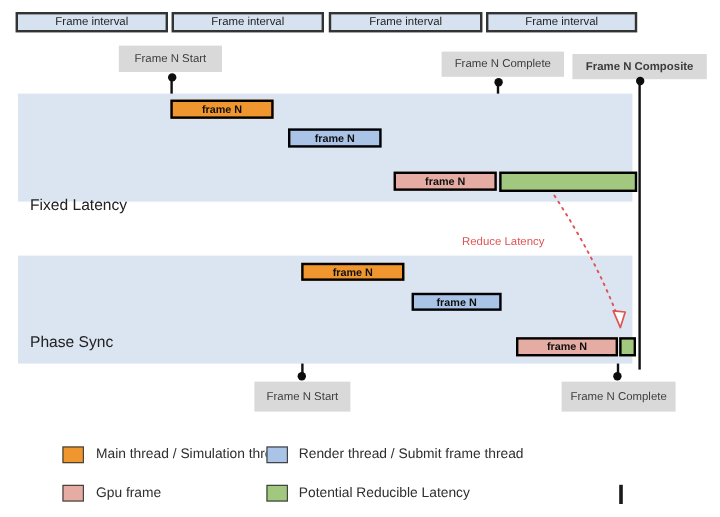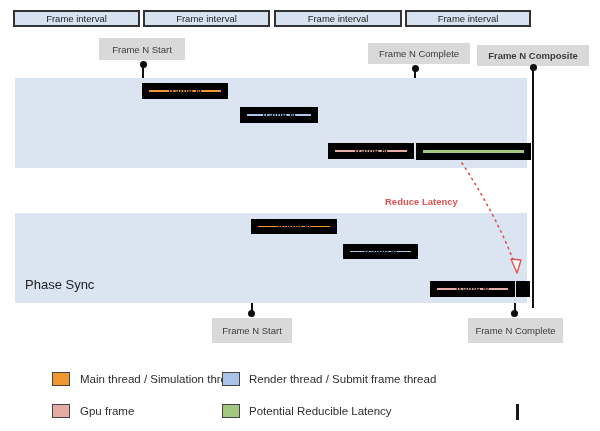--- a/index.html
+++ b/index.html
@@ -20,30 +20,30 @@
     display:flex;align-items:center;justify-content:center;box-sizing:border-box;
   }
   
   .dot{position:absolute;width:7px;height:7px;border-radius:50%;background:#0d0d0d;}
   .vline{position:absolute;width:2px;background:#111;}
   
   .band{position:absolute;left:15px;width:512px;height:90px;background:#dbe5f1;}
   .lane-title{position:absolute;color:#222;font-size:13px;line-height:16px;white-space:pre;}
   
   .bar{
-    position:absolute;box-sizing:border-box;border:7px solid #000000;
+    position:absolute;box-sizing:border-box;border:2px solid #000000;
     display:flex;align-items:center;justify-content:center;
     font-size:9px;font-weight:bold;color:#101010;
   }
   .bar.orange{background:#f0962e;}
   .bar.blue{background:#aac4e8;}
   .bar.pink{background:#e5aca4;}
   .bar.green{background:#a2c77e;}
   
-  .reduce{position:absolute;color:#e05353;font-size:9.5px;font-weight:bold;}
+  .reduce{position:absolute;color:#e05353;font-size:9.5px;}
   
   .swatch{position:absolute;width:18px;height:14px;box-sizing:border-box;border:1.5px solid #444;}
   .legend-label{position:absolute;font-size:11.5px;color:#2e2e2e;white-space:nowrap;}
   .watermark{position:absolute;color:#b4b4b4;font-size:15px;white-space:nowrap;}
   .wm-bar{position:absolute;width:3px;height:16px;background:#1a1a1a;}
   svg{position:absolute;left:0;top:0;pointer-events:none;}
 </style>
 </head>
 <body>
 
@@ -64,20 +64,24 @@
   <div class="vline" style="left:251px;top:232px;height:81px;"></div>
   <div class="vline" style="left:514px;top:296px;height:17px;"></div>
 
   <div class="dot" style="left:140px;top:61px;"></div>
   <div class="dot" style="left:412px;top:65px;"></div>
   <div class="dot" style="left:530px;top:64px;"></div>
   <div class="dot" style="left:248px;top:310px;"></div>
   <div class="dot" style="left:511px;top:310px;"></div>
 
   <div class="band" style="top:78px;"></div>
+  <div class="lane-title" style="left:25px;top:131px;">
+    <div>Fixed Latency</div>
+    <div>(VrApi Extra latency mode )</div>
+  </div>
   <div class="bar orange" style="left:142px;top:83px;width:86px;height:16px;">frame N</div>
   <div class="bar blue" style="left:240px;top:107px;width:78px;height:16px;">frame N</div>
   <div class="bar pink" style="left:328px;top:143px;width:86px;height:16px;">frame N</div>
   <div class="bar green" style="left:416px;top:143px;width:115px;height:17px;"></div>
 
   <div class="band" style="top:213px;"></div>
   <div class="lane-title" style="left:25px;top:277px;">Phase Sync</div>
   <div class="bar orange" style="left:251px;top:219px;width:86px;height:15px;">frame N</div>
   <div class="bar blue" style="left:343px;top:244px;width:75px;height:15px;">frame N</div>
   <div class="bar pink" style="left:430px;top:281px;width:85px;height:16px;">frame N</div>

